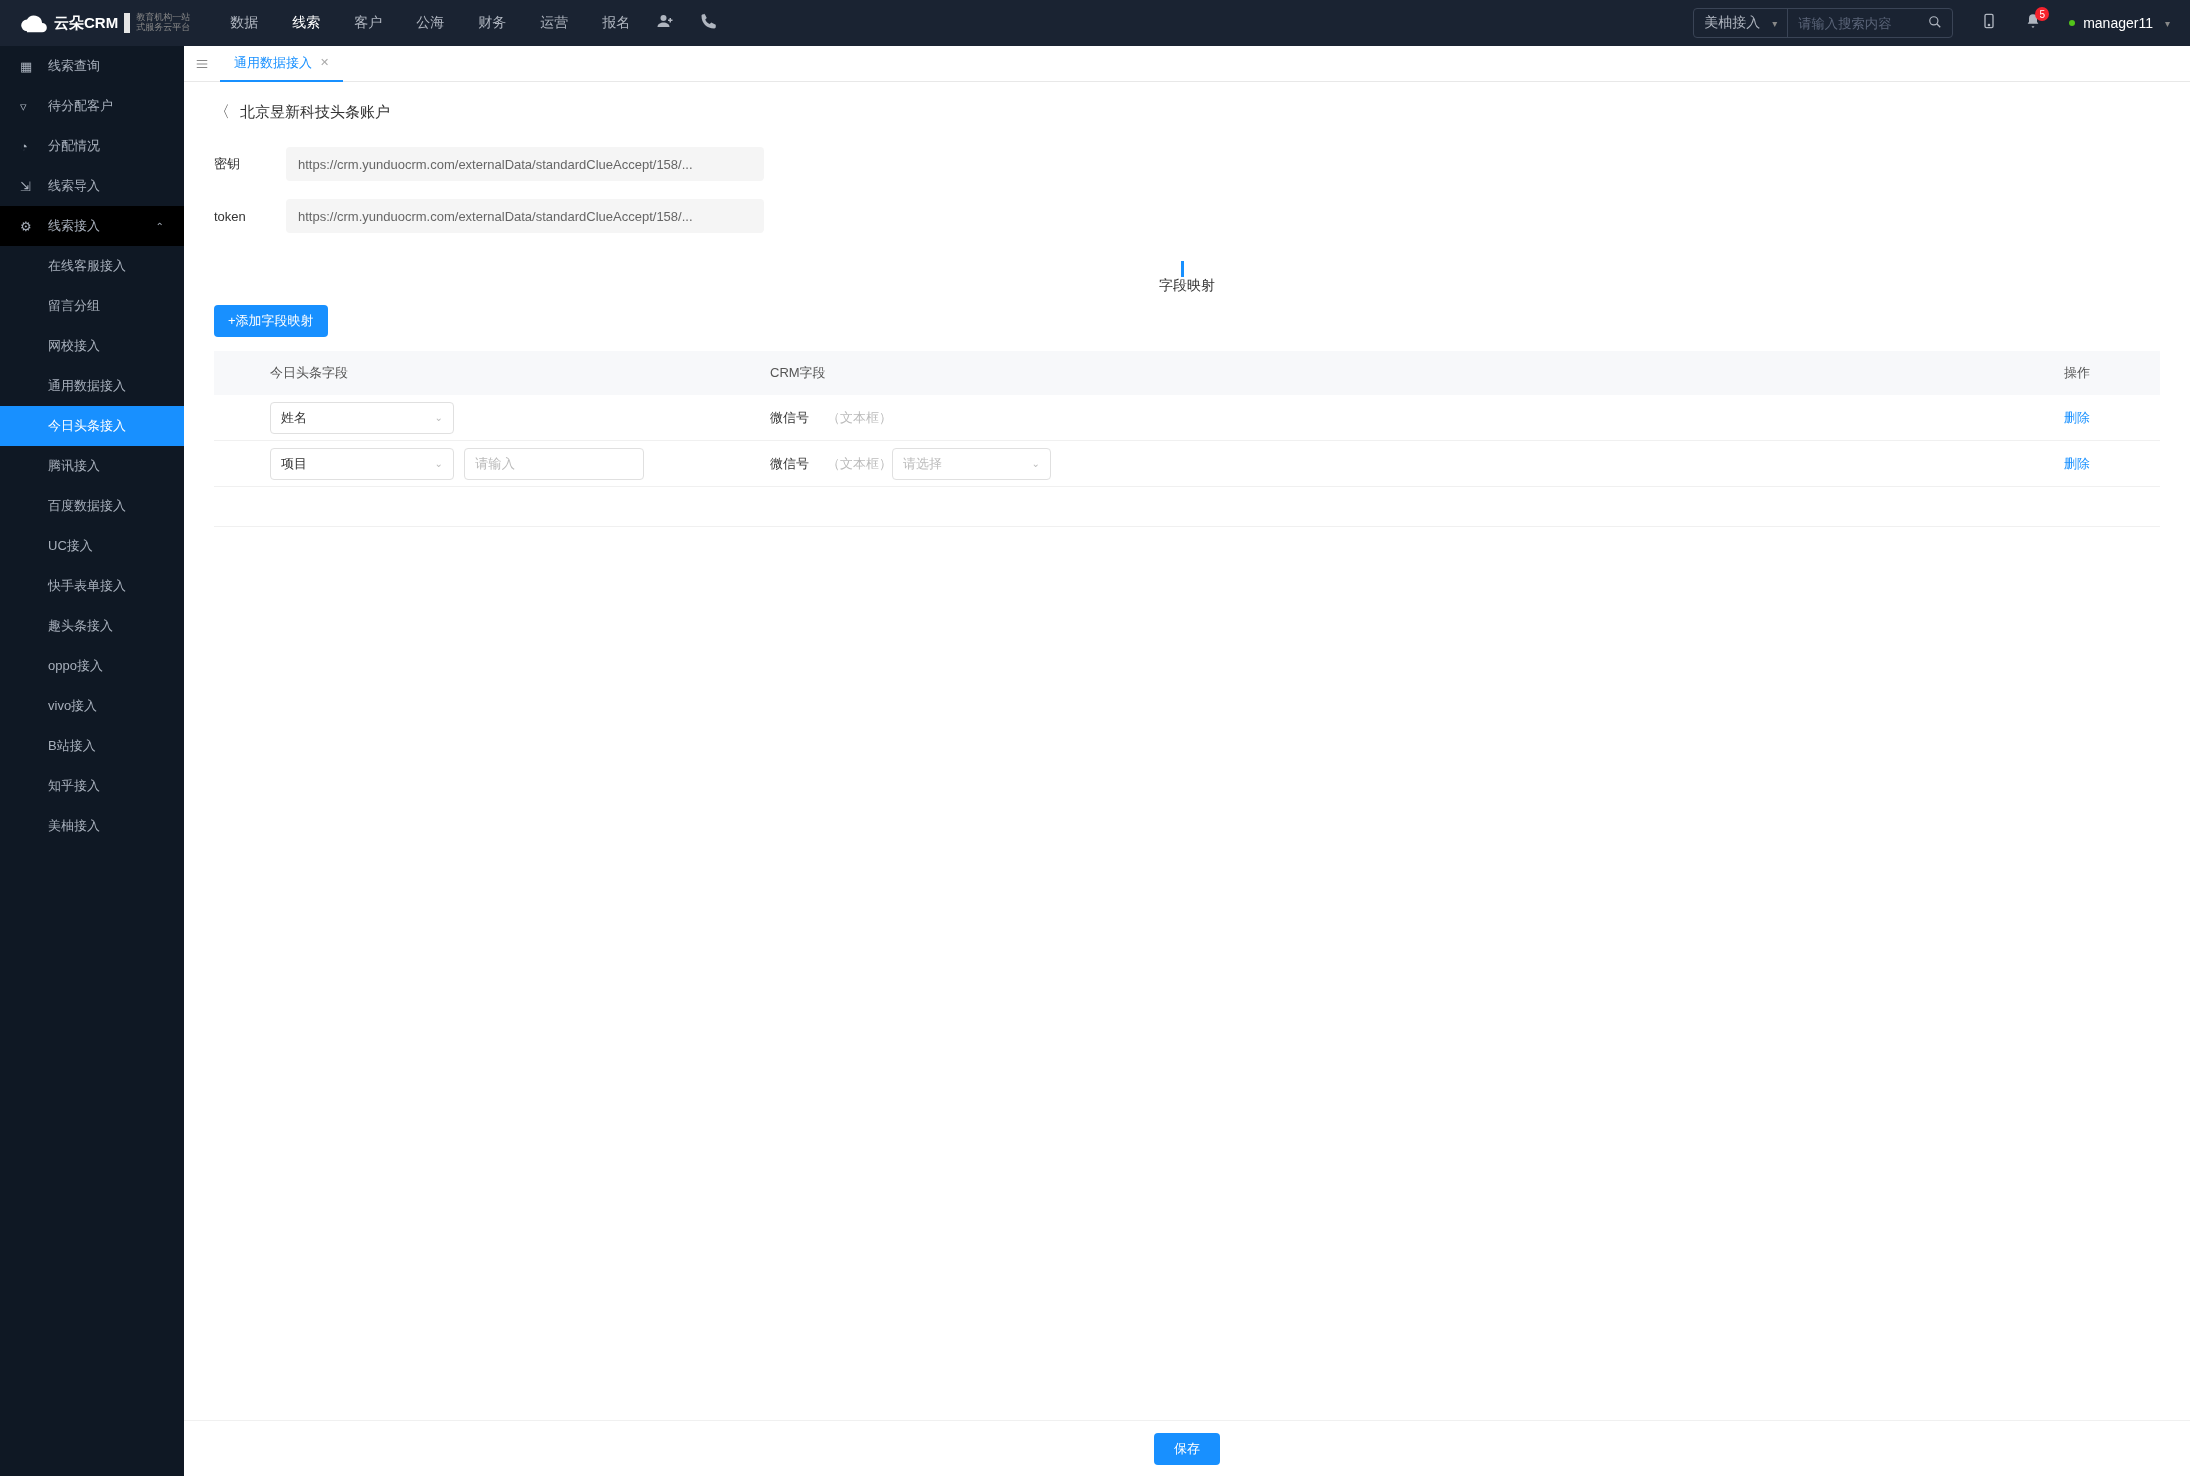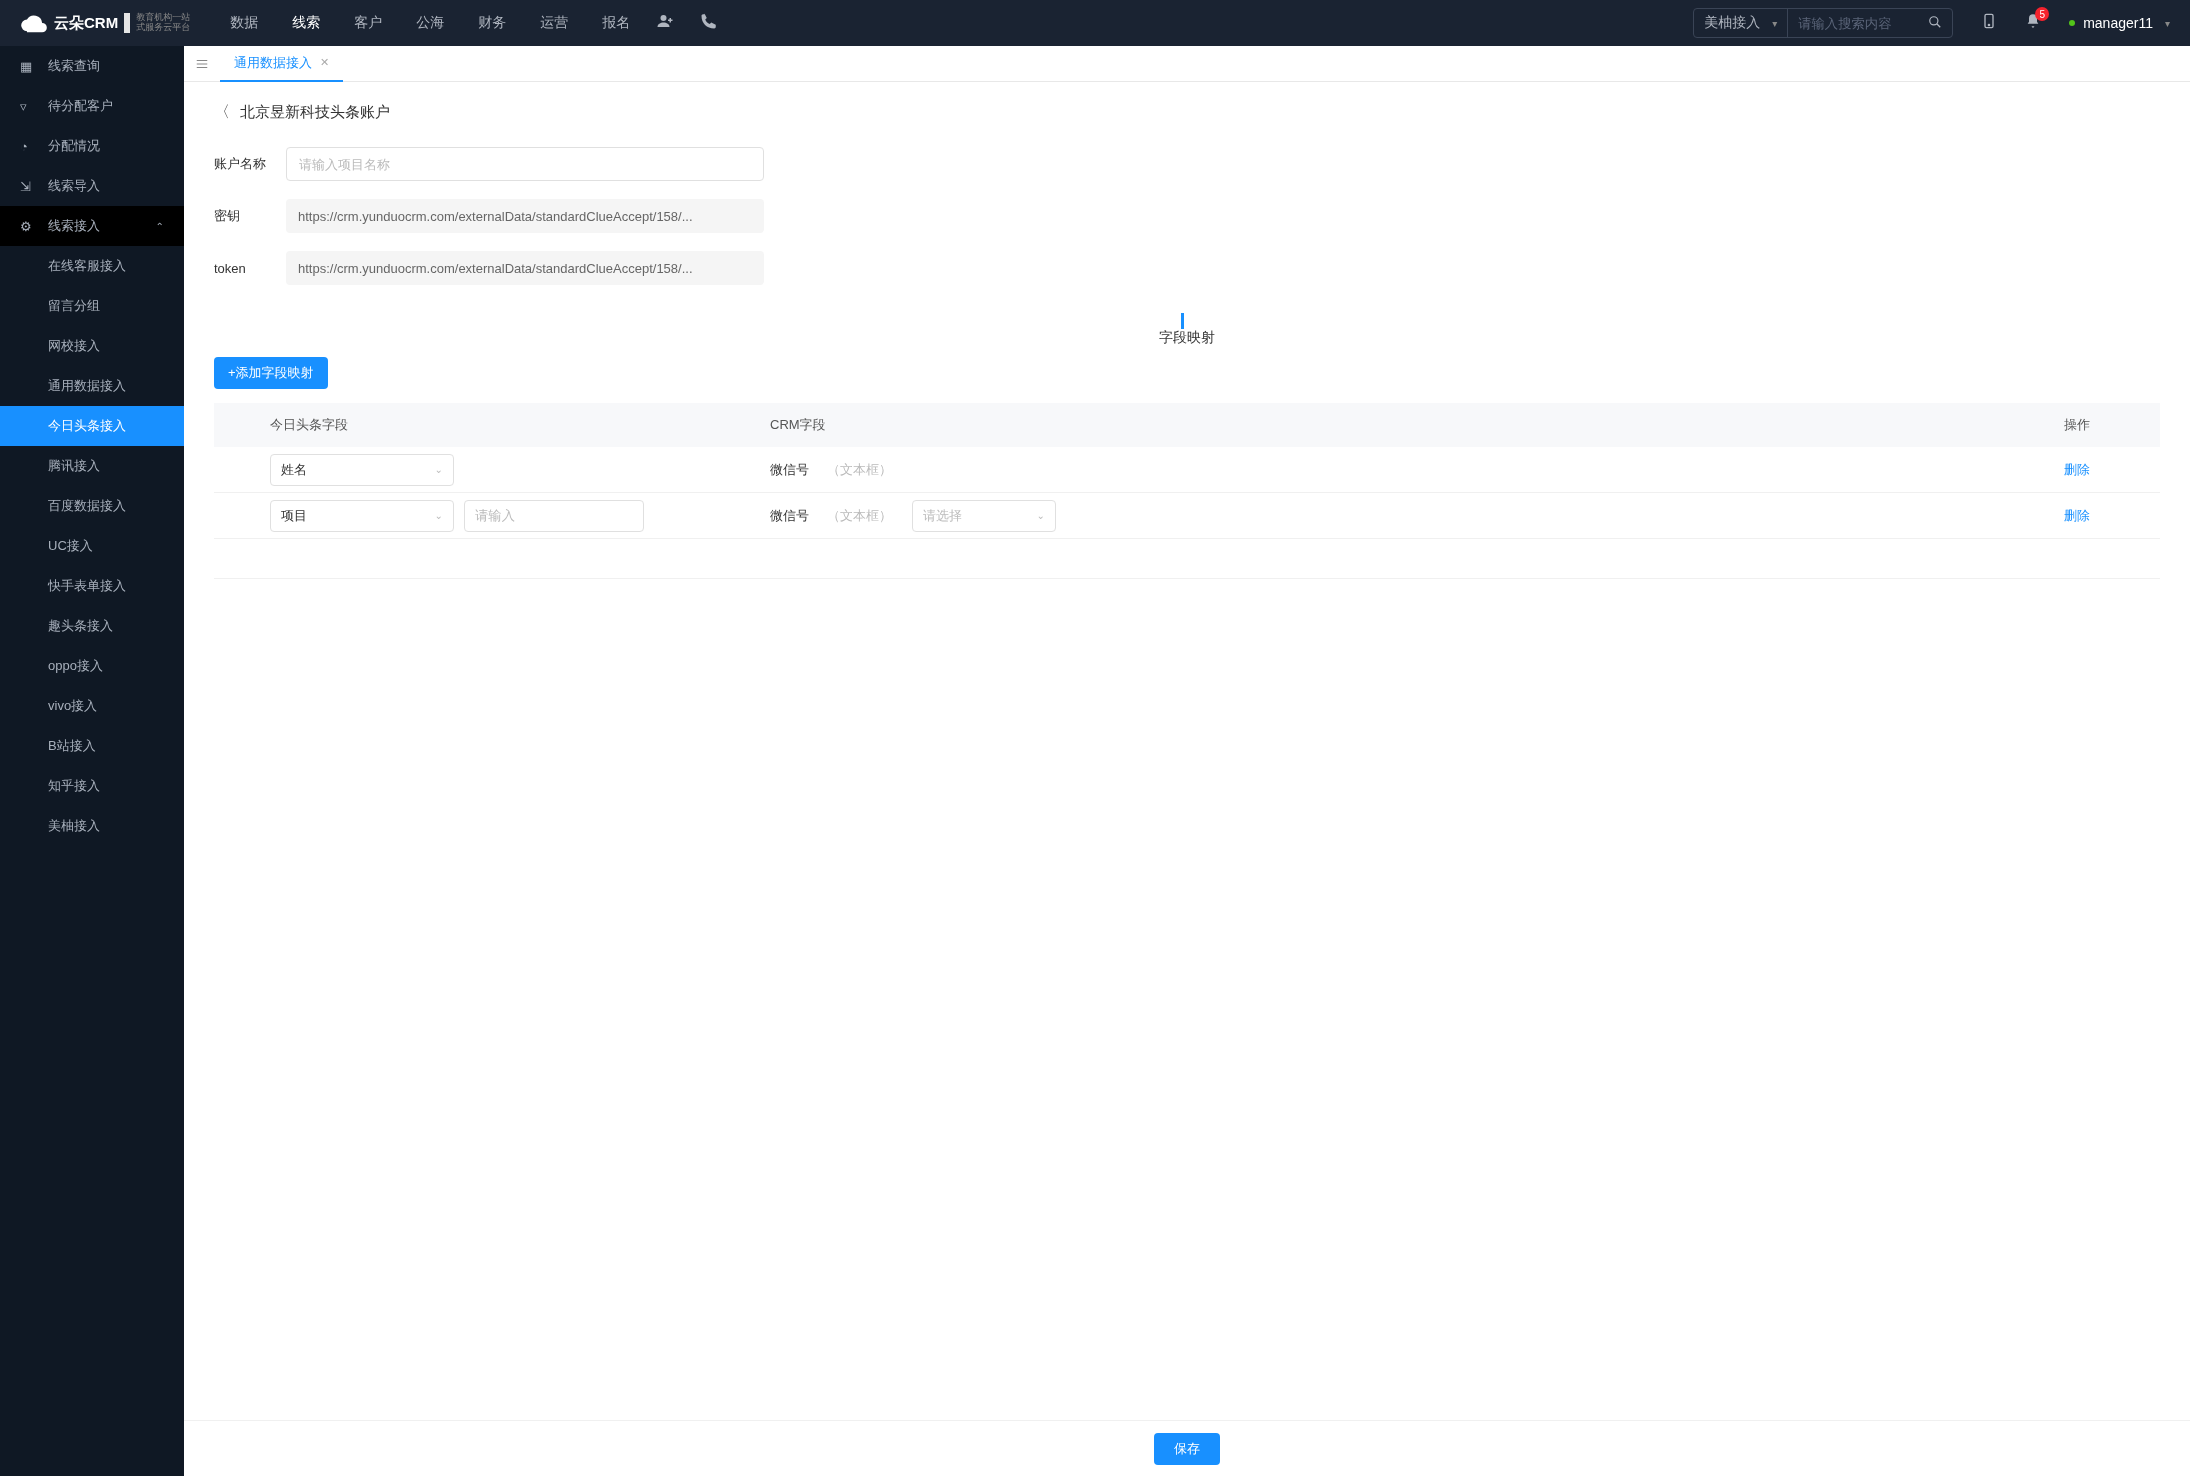--- a/index.html
+++ b/index.html
@@ -201,24 +201,20 @@
       </div>
     </div>
 
     <div class="content">
       <div class="breadcrumb">
         <span class="back-ico">〈</span>
         <span class="bc-title">北京昱新科技头条账户</span>
       </div>
 
       <div class="form-row">
-        <div class="form-label">账户名称</div>
-        <input class="form-inp" placeholder="请输入项目名称" style="">
-      </div>
-      <div class="form-row">
         <div class="form-label">密钥</div>
         <div class="form-ro">https://crm.yunduocrm.com/externalData/standardClueAccept/158/...</div>
       </div>
       <div class="form-row">
         <div class="form-label">token</div>
         <div class="form-ro">https://crm.yunduocrm.com/externalData/standardClueAccept/158/...</div>
       </div>
 
       <div class="section-hdr">
         <div class="section-bar"></div>
@@ -251,21 +247,21 @@
           <div class="col1" style="display:flex;align-items:center">
             <div class="sel" style="width:184px">
               <span>项目</span>
               <span class="sel-arr">⌄</span>
             </div>
             <input class="inp-sm" placeholder="请输入" style="">
           </div>
           <div class="col2" style="display:flex;align-items:center">
             <span>微信号</span>
               <span class="hint">（文本框）</span>
-            <div class="sel" style="width:144px;margin-left:20px">
+            <div class="sel" style="width:159px;">
               <span class="sel-ph">请选择</span>
               <span class="sel-arr">⌄</span>
             </div>
           </div>
           <div class="col3"><span class="link">删除</span></div>
         </div>
         <div style="height:40px;border-bottom:1px solid #f0f0f0"></div>
       </div>
     </div>
 

